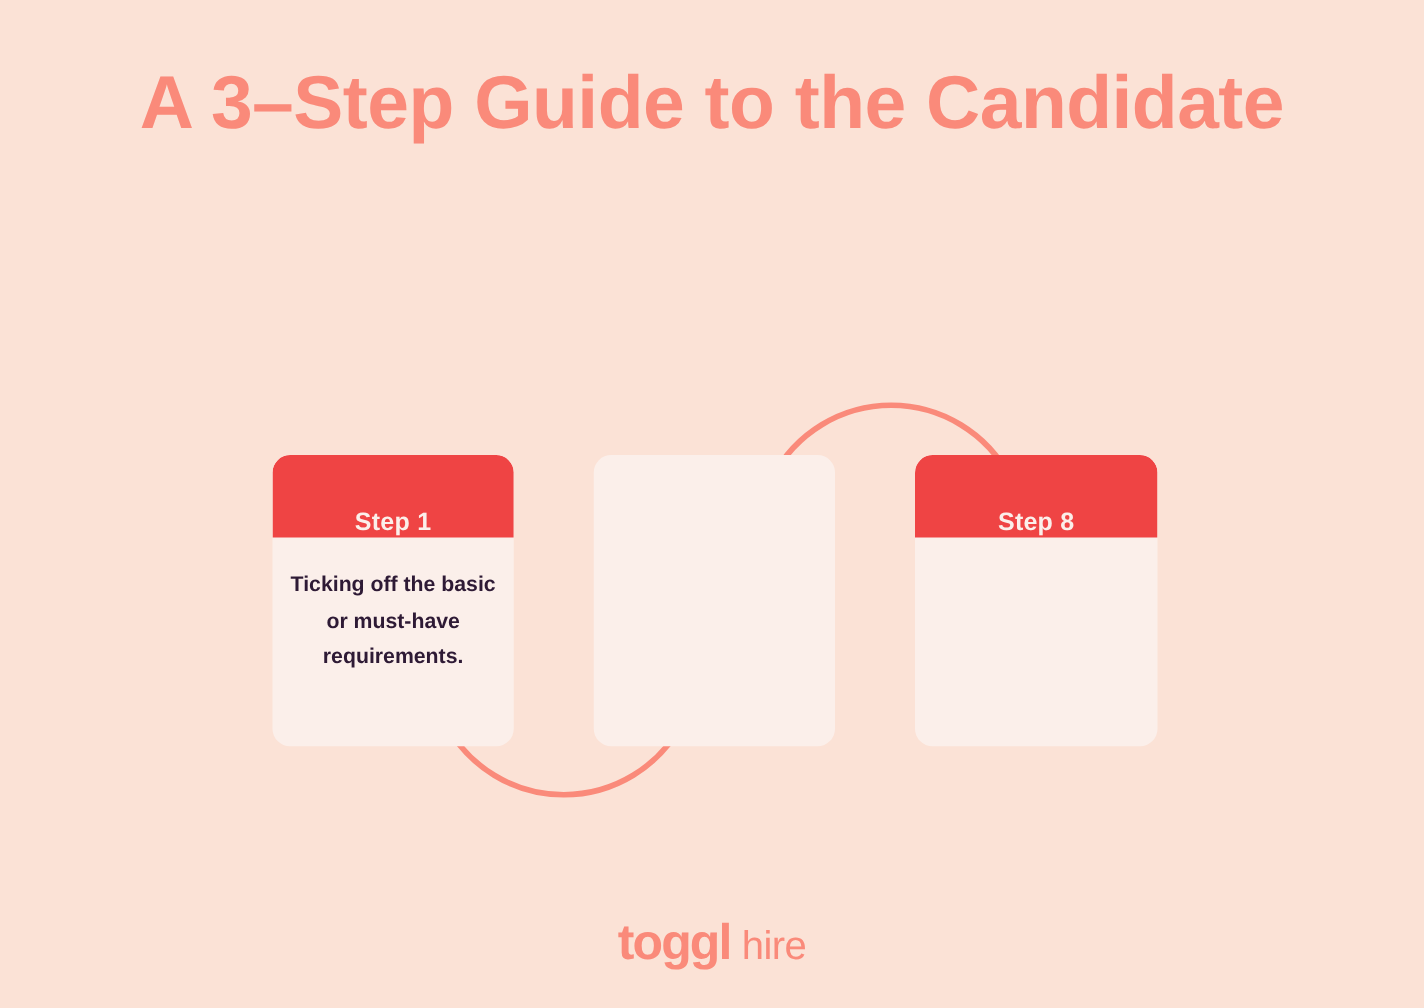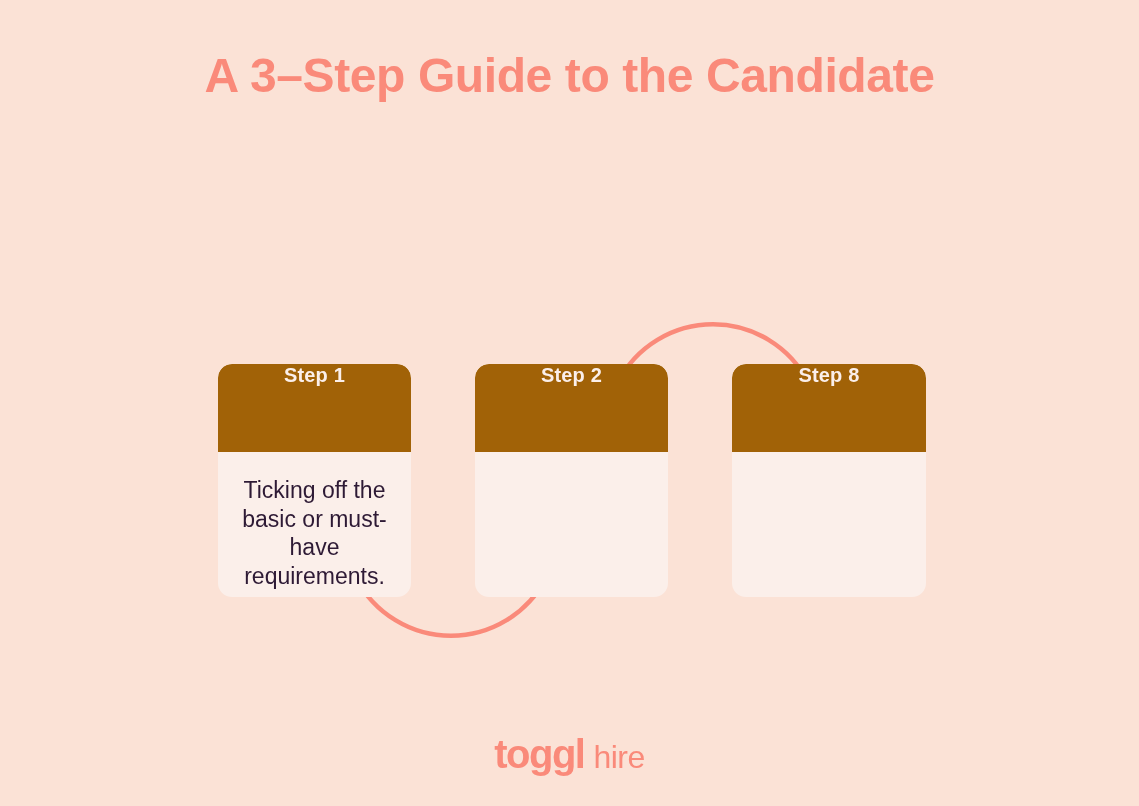--- a/index.html
+++ b/index.html
@@ -28,21 +28,21 @@
     position: absolute;
     left: 0;
     top: 52px;
     width: 1139px;
     text-align: center;
     line-height: 1.0;
     color: #FA8A7A;
   }
   .title-line {
     display: block;
-    font-size: 48px;
+    font-size: 60px;
     font-weight: bold;
     letter-spacing: -0.4px;
     white-space: nowrap;
   }
   .title-line-1 {
     margin-bottom: 18px;
   }
   .title-em {
     font-style: italic;
     font-weight: bold;
@@ -64,47 +64,48 @@
     border-radius: 14px;
     overflow: hidden;
     background: #FBEFEA;
     box-sizing: border-box;
   }
   .card-1 { left: 218px; top: 364px; width: 193px; height: 233px; }
   .card-2 { left: 475px; top: 364px; width: 193px; height: 233px; }
   .card-3 { left: 732px; top: 364px; width: 194px; height: 233px; }
 
   .step-header {
-    height: 88px;
-    background: #a16207;
+    height: 66px;
+    background: #ef4444;
     display: flex;
-    align-items: flex-start;
+    align-items: flex-end;
     justify-content: center;
     border-radius: 14px 14px 0 0;
   }
   .step-header-label {
     color: #FBEFEA;
     font-size: 20px;
     font-weight: bold;
     letter-spacing: 0.2px;
   }
 
   .step-body {
     height: 159px;
     display: flex;
     align-items: flex-start;
     justify-content: center;
     padding: 24px 14px 0 14px;
     box-sizing: border-box;
   }
   .step-body-text {
     color: #2E1A35;
-    font-size: 23px;
+    font-size: 17px;
     line-height: 28.5px;
     text-align: center;
+    font-weight: bold;
   }
 
   
   .logo {
     position: absolute;
     left: 0;
     top: 732px;
     width: 1139px;
     text-align: center;
     white-space: nowrap;
@@ -140,23 +141,20 @@
   <div class="step-card card-1">
     <div class="step-header">
       <span class="step-header-label">Step 1</span>
     </div>
     <div class="step-body">
       <span class="step-body-text">Ticking off the basic or must-have requirements.</span>
     </div>
   </div>
 
   <div class="step-card card-2">
-    <div class="step-header">
-      <span class="step-header-label">Step 2</span>
-    </div>
   </div>
 
   <div class="step-card card-3">
     <div class="step-header">
       <span class="step-header-label">Step 8</span>
     </div>
   </div>
 
   <div class="logo">
     <span class="logo-mark">toggl</span><span class="logo-word">hire</span>

